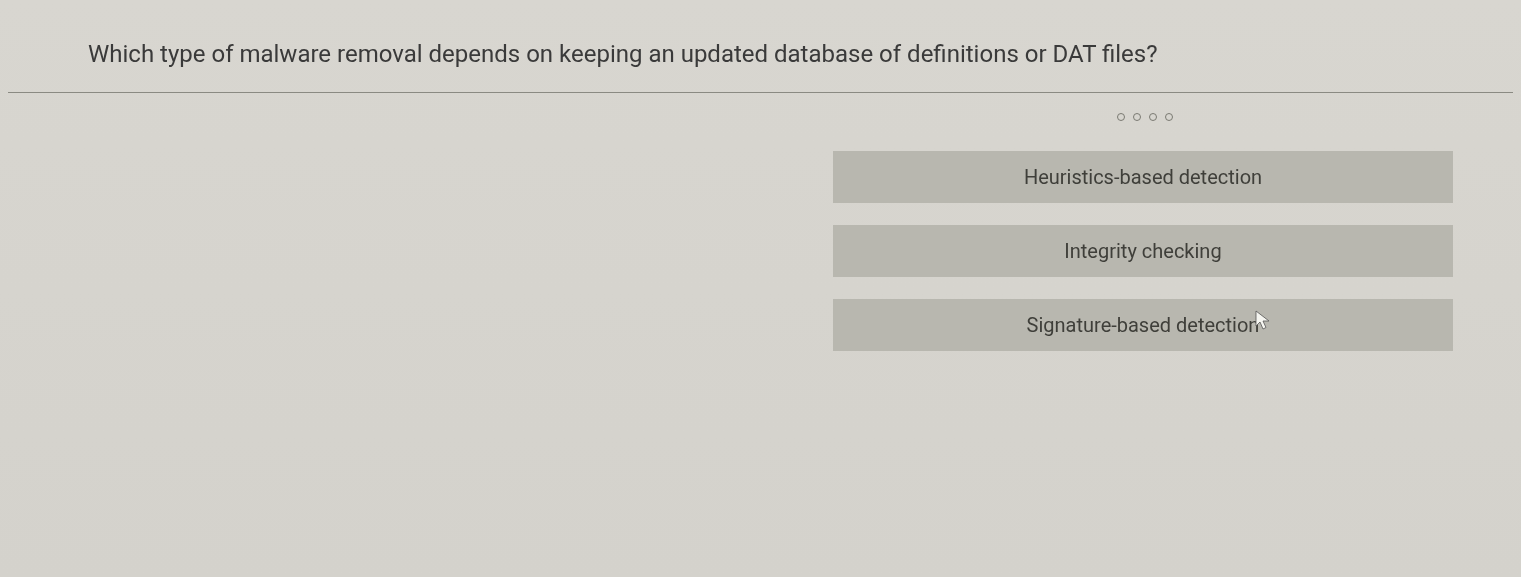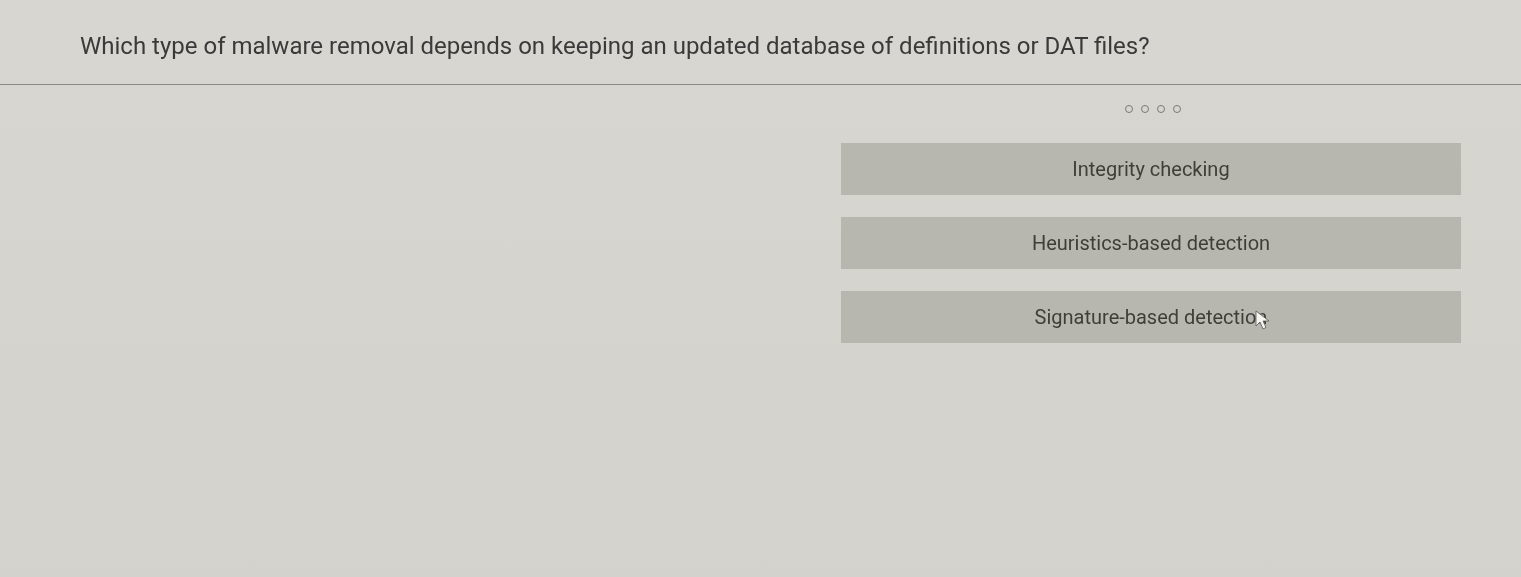--- a/index.html
+++ b/index.html
@@ -10,21 +10,21 @@
     body {
       font-family: -apple-system, BlinkMacSystemFont, "Segoe UI", Roboto, "Helvetica Neue", Arial, sans-serif;
       background: linear-gradient(to bottom, #d8d6d0 0%, #d4d2cc 100%);
       width: 1521px;
       height: 577px;
       overflow: hidden;
     }
     .container {
       width: 100%;
       height: 100%;
-      padding: 0;
+      padding: 8px;
     }
     .question-area {
       padding: 30px 80px 20px 80px;
       border-bottom: 1px solid #8a8a82;
     }
     .question-text {
       font-size: 24px;
       color: #3a3a3a;
       font-weight: 400;
       line-height: 1.4;
@@ -86,22 +86,22 @@
 
   <div class="answers-area">
     <div class="progress-dots">
       <span class="dot"></span>
       <span class="dot"></span>
       <span class="dot"></span>
       <span class="dot"></span>
     </div>
 
     <div class="options-list">
+      <button class="option-button">Heuristics-based detection</button>
       <button class="option-button">Integrity checking</button>
-      <button class="option-button">Heuristics-based detection</button>
       <button class="option-button">Signature-based detection</button>
     </div>
   </div>
 
   <div class="cursor-icon">
     <svg width="18" height="22" viewBox="0 0 18 22">
       <path d="M1 1 L1 16 L5 12 L8 19 L11 17.5 L8 11 L14 11 Z" fill="#f5f5f0" stroke="#555" stroke-width="0.8"></path>
     </svg>
   </div>
 </div>

